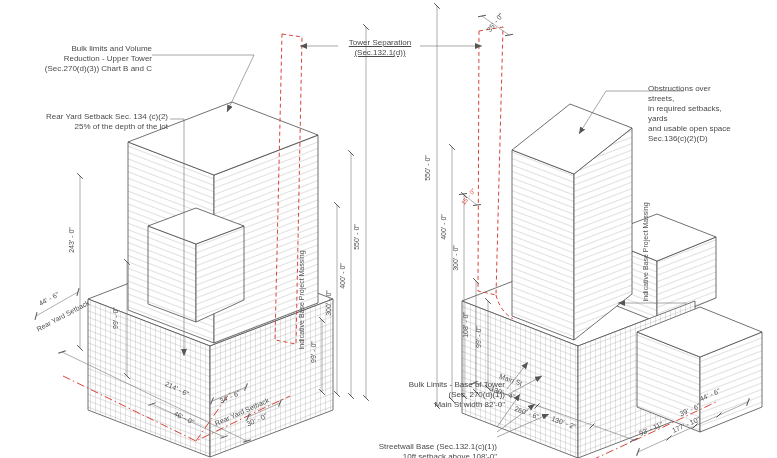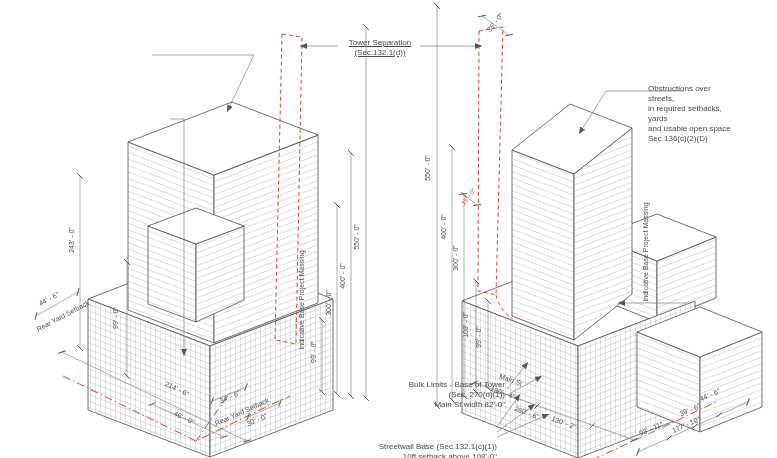--- a/index.html
+++ b/index.html
@@ -175,21 +175,26 @@
     <text x="526" y="415" transform="rotate(20 526 415)">260' - 6"</text>
     <text x="563" y="425" transform="rotate(20 563 425)">130' - 2"</text>
     <text x="652" y="431" transform="rotate(-24 652 431)">93' - 11"</text>
     <text x="687" y="427" transform="rotate(-24 687 427)">177' - 10"</text>
     <text x="691" y="412" transform="rotate(-24 691 412)">39' - 6"</text>
     <text x="711" y="397" transform="rotate(-24 711 397)">44' - 6"</text>
     <text x="648" y="252" transform="rotate(-90 648 252)">Indicative Base Project Massing</text>
   </g>
 </svg>
 
-
+<div class="ann ra" style="left:12px;top:44px;width:140px;">Bulk limits and Volume
+Reduction - Upper Tower
+(Sec.270(d)(3)) Chart B and C</div>
+
+<div class="ann ra" style="left:8px;top:112px;width:160px;">Rear Yard Setback Sec. 134 (c)(2)
+25% of the depth of the lot</div>
 
 <div class="ann ca" style="left:332px;top:38px;width:96px;">Tower Separation
 (Sec.132.1(d))</div>
 
 <div class="ann" style="left:648px;top:84px;width:90px;">Obstructions over streets,
 in required setbacks, yards
 and usable open space
 Sec.136(c)(2)(D)</div>
 
 

